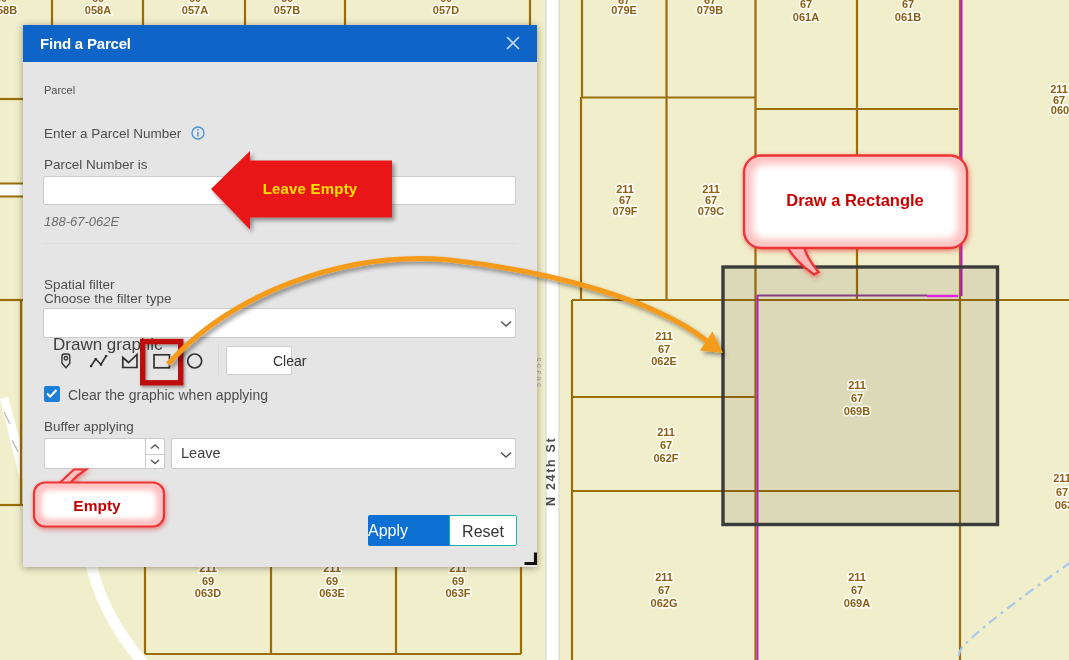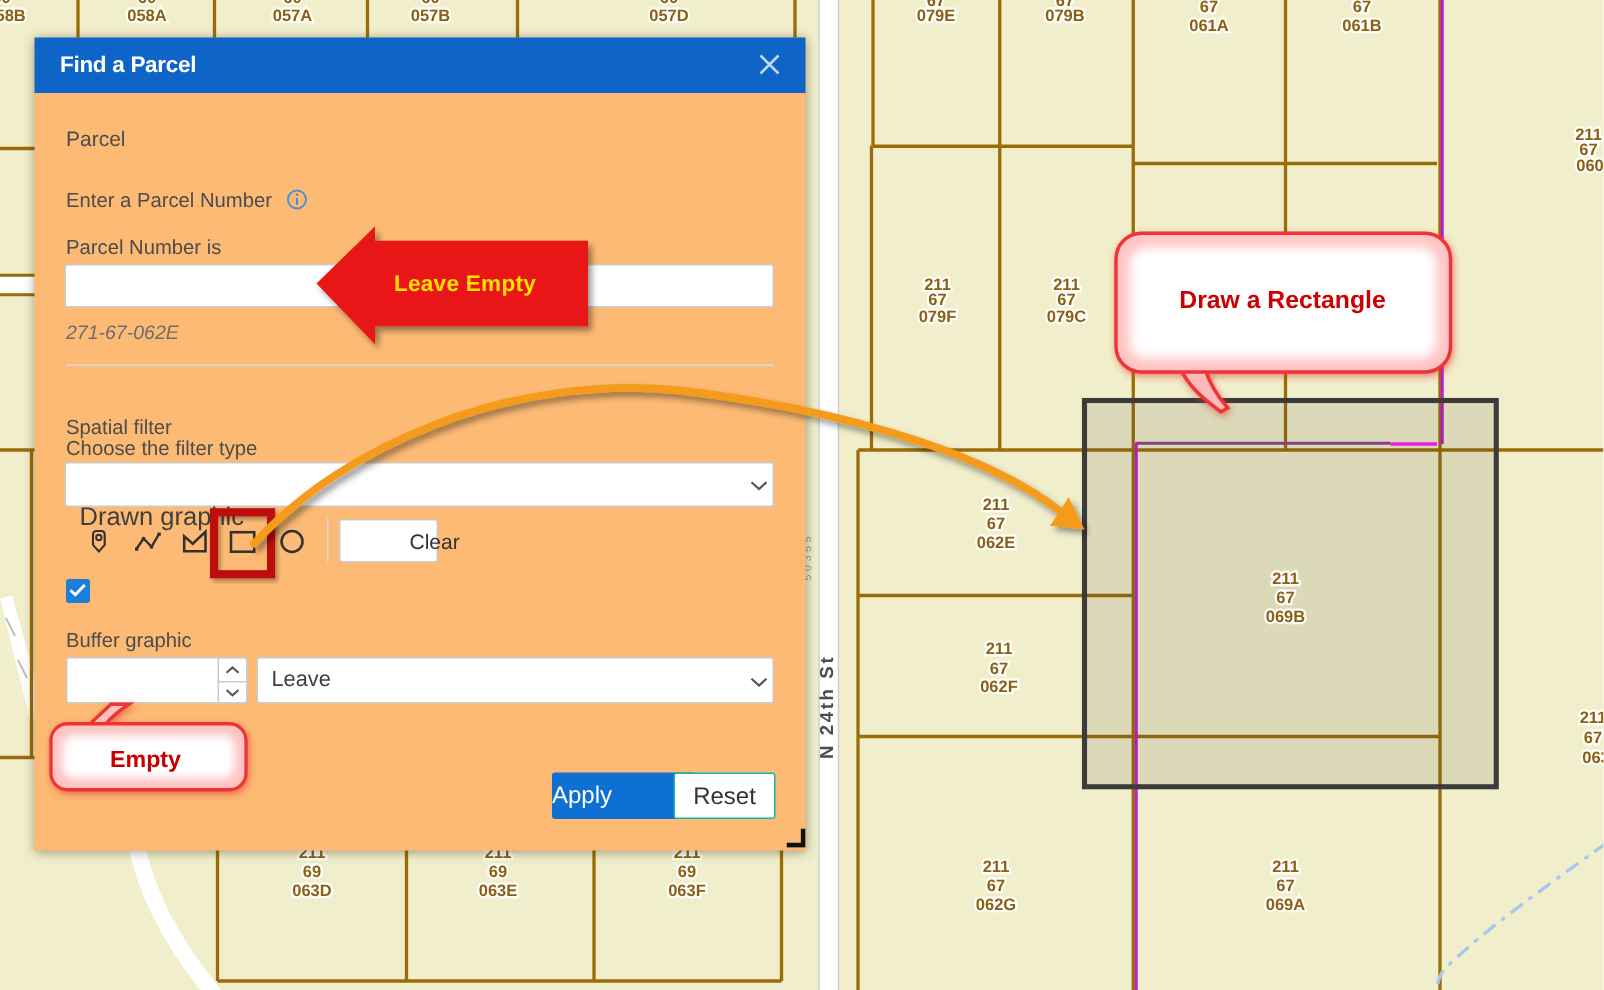--- a/index.html
+++ b/index.html
@@ -1,21 +1,21 @@
 <!DOCTYPE html>
 <html><head>
 <meta charset="utf-8">
 <style>
   * { margin:0; padding:0; box-sizing:border-box; }
   html,body { width:1069px; height:660px; overflow:hidden; }
   body { font-family:"Liberation Sans", sans-serif; }
   #stage { position:relative; width:1069px; height:660px; background:#f1eecb; overflow:hidden; }
   #mapsvg { position:absolute; left:0; top:0; z-index:1; }
   #dialog { position:absolute; left:23px; top:25px; width:514px; height:542px;
-            background:#fdba74; z-index:2; box-shadow:0 1px 7px rgba(40,40,20,.45); }
+            background:#e5e5e5; z-index:2; box-shadow:0 1px 7px rgba(40,40,20,.45); }
   #dlghead { position:absolute; left:0; top:0; width:514px; height:36.5px; background:#0f64c8; }
   #dlghead .ttl { position:absolute; left:17px; top:10px; font-size:15px; font-weight:bold; color:#fff; letter-spacing:-0.2px;}
   .lbl { position:absolute; font-size:13.5px; color:#4d4d4d; white-space:nowrap; }
   .inbox { position:absolute; border:1px solid #cbcbcb; background:#fff; border-radius:2px; }
   #overlay { position:absolute; left:0; top:0; z-index:3; }
 </style>
 </head>
 <body>
 <div id="stage">
 
@@ -150,30 +150,30 @@
 </svg>
 
 <div id="dialog">
   <div id="dlghead">
     <span class="ttl">Find a Parcel</span>
     <svg width="14" height="14" style="position:absolute;left:483px;top:11px">
       <path d="M1,1 L13,13 M13,1 L1,13" stroke="#c4daf2" stroke-width="1.7" fill="none"></path>
     </svg>
   </div>
 
-  <div class="lbl" style="left:21px;top:59px;font-size:14px;">Parcel</div>
+  <div class="lbl" style="left:21px;top:59px;font-size:11px;">Parcel</div>
   <div class="lbl" style="left:21px;top:100.5px;font-size:13.5px;text-align:center;">Enter a Parcel Number</div>
   <svg width="15" height="15" style="position:absolute;left:168px;top:101px">
     <circle cx="7" cy="7" r="6" fill="none" stroke="#4a90d2" stroke-width="1.3"></circle>
     <line x1="7" y1="6" x2="7" y2="10.5" stroke="#4a90d2" stroke-width="1.4"></line>
     <circle cx="7" cy="3.8" r="0.9" fill="#4a90d2"></circle>
   </svg>
   <div class="lbl" style="left:21px;top:131.5px;">Parcel Number is</div>
   <div class="inbox" style="left:20px;top:151px;width:473px;height:29px;"></div>
-  <div class="lbl" style="left:21px;top:189px;font-style:italic;color:#6d6d6d;font-size:13px;">271-67-062E</div>
+  <div class="lbl" style="left:21px;top:189px;font-style:italic;color:#6d6d6d;font-size:13px;">188-67-062E</div>
   <div style="position:absolute;left:21px;top:218px;width:472px;border-top:1px solid #dcdcdc;"></div>
 
   <div class="lbl" style="left:21px;top:239px;margin-top:13px;">Spatial filter</div>
   <div class="lbl" style="left:21px;top:265.5px;">Choose the filter type</div>
   <div class="inbox" style="left:20px;top:283px;width:473px;height:30px;"></div>
   <div class="lbl" style="left:30px;top:290px;font-size:17px;color:#3f3f3f;margin-top:20px;">Drawn graphic</div>
   <svg width="12" height="8" style="position:absolute;left:477px;top:295px">
     <path d="M1,1.5 L6,6 L11,1.5" stroke="#555" stroke-width="1.5" fill="none"></path>
   </svg>
 
@@ -197,22 +197,23 @@
     <circle cx="141.7" cy="12" r="7"></circle>
   </svg>
   <div style="position:absolute;left:194.5px;top:320px;width:1.3px;height:30px;background:#d8d8d8;"></div>
   <div class="inbox" style="left:203px;top:321px;width:66px;height:29px;"></div>
   <div class="lbl" style="left:222px;top:328px;font-size:14px;color:#333;margin-left:28px;">Clear</div>
 
   <div style="position:absolute;left:21px;top:361px;width:15.5px;height:15.5px;background:#1c7ed9;border-radius:2px;"></div>
   <svg width="12" height="10" style="position:absolute;left:23px;top:364px">
     <path d="M1,4.5 L4.2,7.5 L10.5,1" stroke="#fff" stroke-width="2" fill="none"></path>
   </svg>
-
-  <div class="lbl" style="left:21px;top:393.5px;">Buffer graphic</div>
+  <div class="lbl" style="left:45px;top:362px;font-size:14px;">Clear the graphic when applying</div>
+
+  <div class="lbl" style="left:21px;top:393.5px;">Buffer applying</div>
   <div class="inbox" style="left:21px;top:413px;width:121px;height:31px;"></div>
   <div style="position:absolute;left:122px;top:413px;width:20px;height:31px;border:1px solid #cbcbcb;border-radius:0 2px 2px 0;"></div>
   <div style="position:absolute;left:122px;top:428.5px;width:20px;border-top:1px solid #cbcbcb;"></div>
   <svg width="10" height="6" style="position:absolute;left:127px;top:419px">
     <path d="M1,4.5 L5,1 L9,4.5" stroke="#555" stroke-width="1.4" fill="none"></path>
   </svg>
   <svg width="10" height="6" style="position:absolute;left:127px;top:434px">
     <path d="M1,1 L5,4.5 L9,1" stroke="#555" stroke-width="1.4" fill="none"></path>
   </svg>
   <div class="inbox" style="left:148px;top:413px;width:345px;height:31px;"></div>

